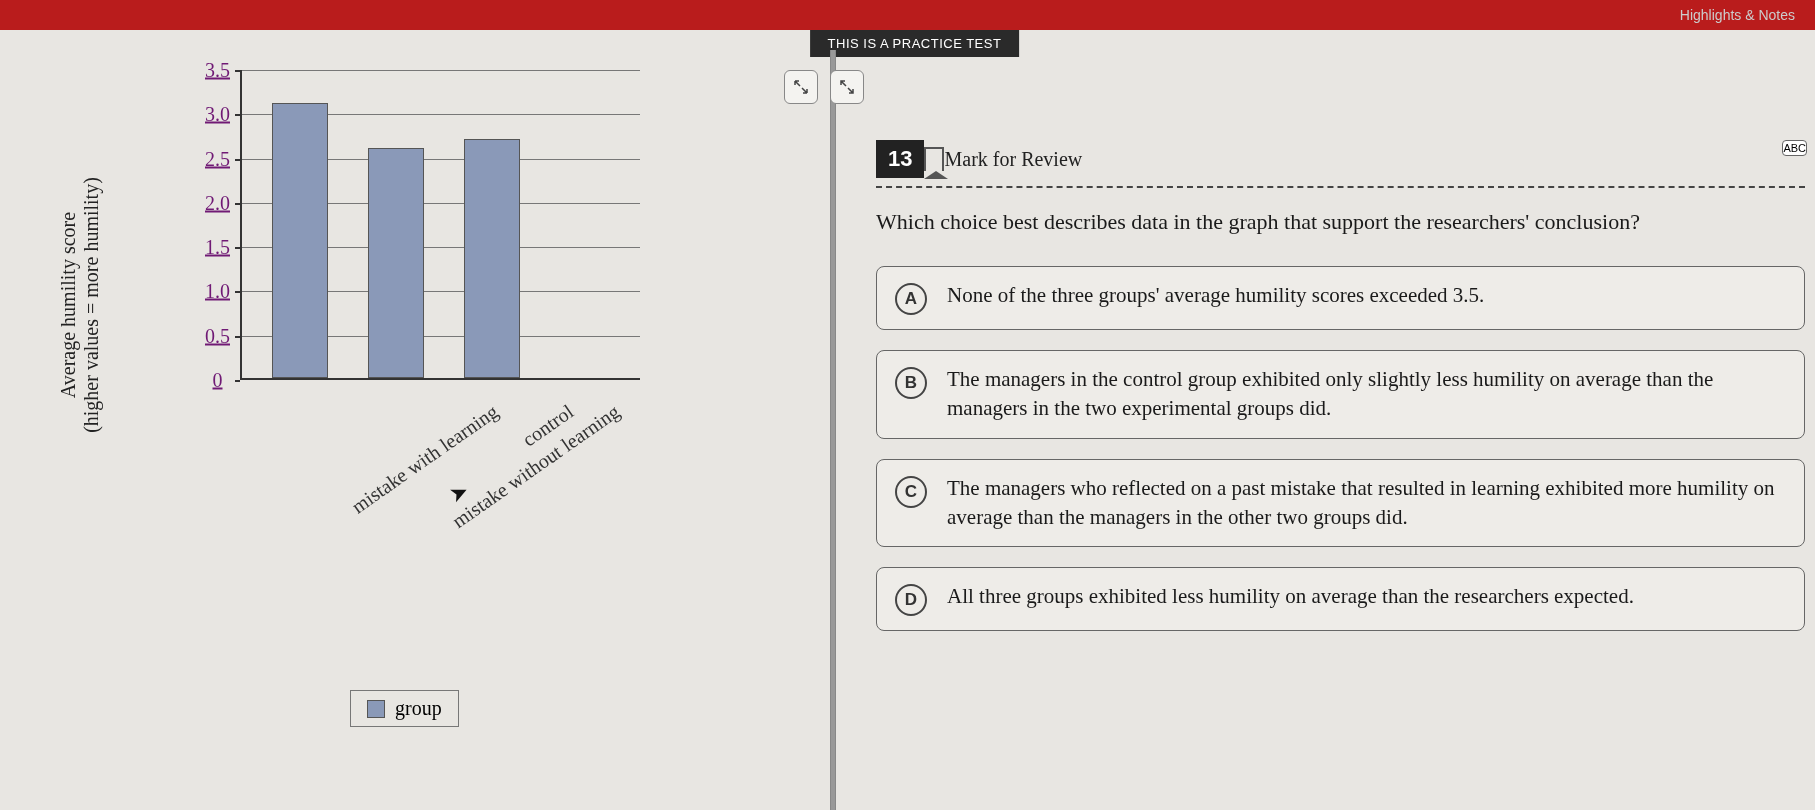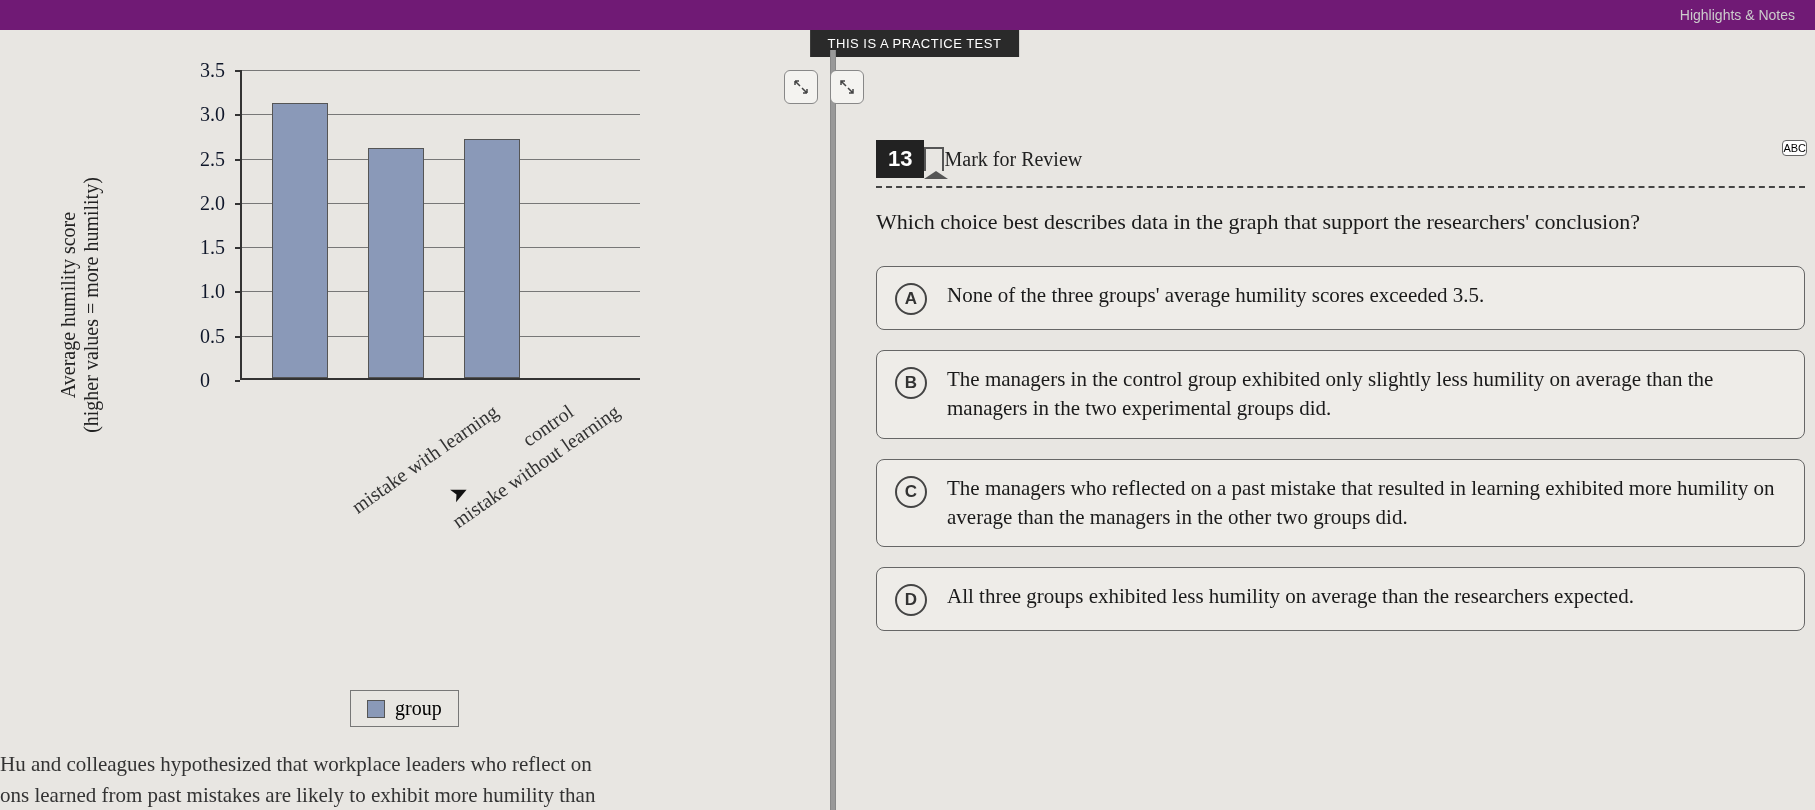--- a/index.html
+++ b/index.html
@@ -8,21 +8,21 @@
     background: #e8e6e2;
     width: 1815px;
     height: 810px;
     overflow: hidden;
     position: relative;
   }
   .topbar {
     position: absolute;
     top: 0; left: 0; right: 0;
     height: 30px;
-    background: #701a75;
+    background: #b91c1c;
     display: flex;
     justify-content: flex-end;
     align-items: center;
     padding: 0 20px;
     color: #ccc;
     font-family: Arial, sans-serif;
     font-size: 14px;
   }
   .practice-banner {
     position: absolute;
@@ -87,24 +87,25 @@
   }
   .grid-line {
     position: absolute;
     left: 0; right: 0;
     border-top: 1px solid #777;
   }
   .tick-label {
     position: absolute;
     left: 90px;
     width: 35px;
-    text-align: left;
-    font-size: 20px;
-    color: #0f172a;
+    text-align: center;
+    font-size: 20px;
+    color: #701a75;
     transform: translateY(-50%);
+    text-decoration: underline;
   }
   .tick-mark {
     position: absolute;
     left: 125px;
     width: 5px;
     border-top: 2px solid #333;
   }
   .bar {
     position: absolute;
     bottom: 0;
@@ -309,22 +310,20 @@
           <div class="x-cat" style="left: 398px; top: 330px;">control</div>
         </div>
     </div>
     <div class="cursor">➤</div>
 
     <div class="legend">
       <div class="legend-swatch"></div>
       <span>group</span>
     </div>
 
-    <div class="passage" style="white-space:pre-line">Hu and colleagues hypothesized that workplace leaders who reflect on
-ons learned from past mistakes are likely to exhibit more humility than</div>
 
     <div class="expand-icon left-side">
       <svg width="16" height="16" viewBox="0 0 16 16">
           <path d="M2 2h4M2 2v4M14 14h-4M14 14v-4M2 2l5 5M14 14l-5-5" stroke="#444" stroke-width="1.5" fill="none"></path>
         </svg>
     </div>
   </div>
 
   <div class="divider"></div>
 

